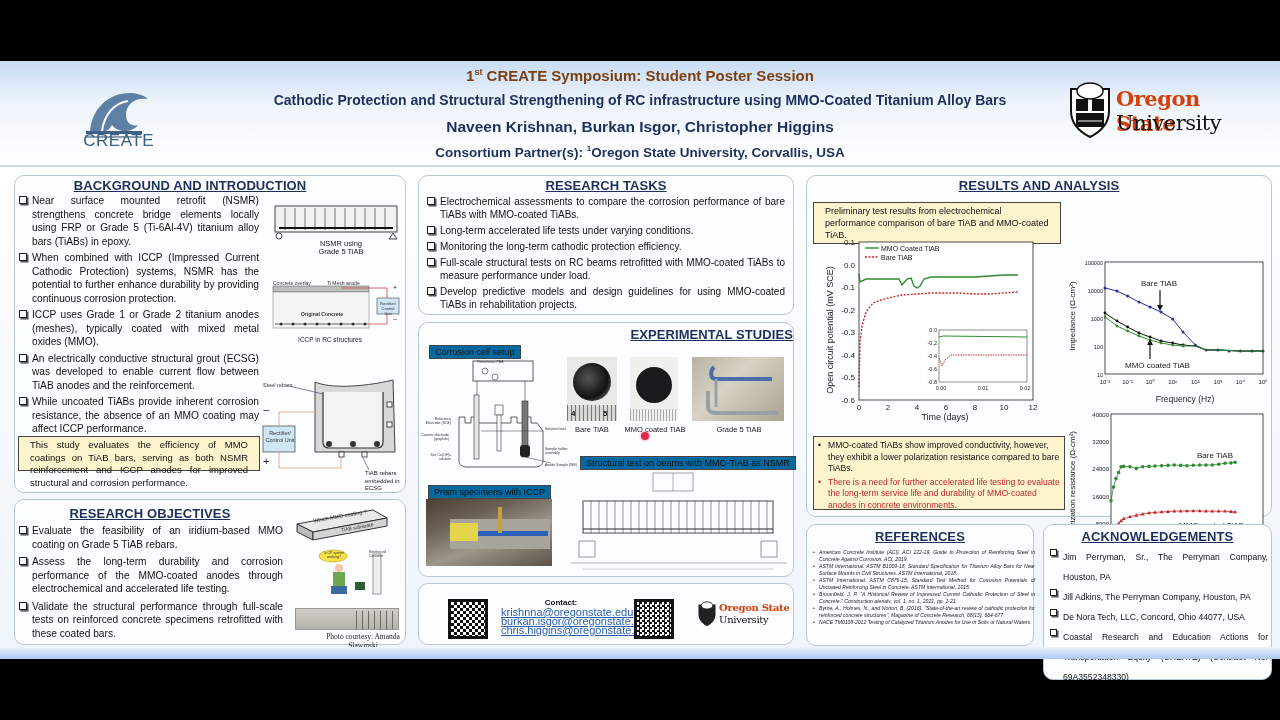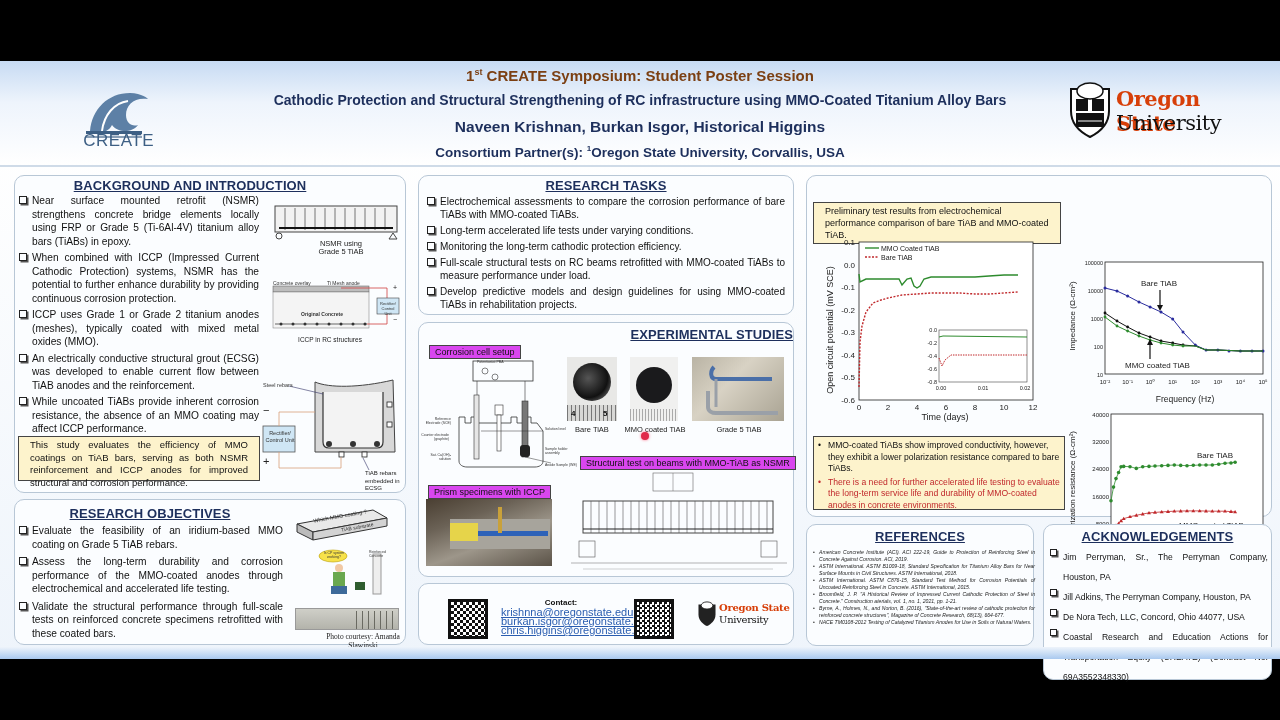--- a/index.html
+++ b/index.html
@@ -21,21 +21,21 @@
   .osu-shield { position: absolute; left: 0; top: 0; width: 44px; height: 58px; }
   .osu-word1 { position: absolute; left: 48px; top: 5px; font-family: "DejaVu Serif", serif; font-weight: bold; font-size: 21px; color: #d73f09; letter-spacing: -0.5px; }
   .osu-word2 { position: absolute; left: 48px; top: 30px; font-family: "DejaVu Serif", serif; font-size: 21px; color: #111; letter-spacing: -0.5px; }
 
   .panel { position: absolute; background: #fbfdff; border: 1.5px solid #b8c7d6; border-radius: 10px; }
   .panel-title { position: absolute; left: 0; width: 100%; text-align: center; font-size: 13px; color: #1d2f5c; text-decoration: underline; font-weight: bold; letter-spacing: 0.1px; }
   .blist { position: absolute; list-style: none; font-size: 10.2px; line-height: 13.5px; color: #111; }
   .blist li { position: relative; padding-left: 13px; margin-bottom: 3px; text-align: justify; }
   .chk { position: absolute; left: 0; top: 2px; width: 8px; height: 8px; border: 1.2px solid #222; box-shadow: 1.5px 1.5px 0 #555; }
   .callout { position: absolute; background: #fdf3cc; border: 1px solid #444; font-size: 9.5px; line-height: 12.5px; color: #111; padding: 2px 11px; text-align: justify; }
-  .label-box { position: absolute; background: #d946ef; border: 1px solid #444; font-size: 9px; color: #111; padding: 1px 5px; white-space: nowrap; }
+  .label-box { position: absolute; background: #0369a1; border: 1px solid #444; font-size: 9px; color: #111; padding: 1px 5px; white-space: nowrap; }
   .caption { position: absolute; font-size: 7.5px; color: #222; text-align: center; }
   .tiny { font-size: 5px; color: #333; position: absolute; }
 
   
   .refs { position: absolute; left: 6px; top: 24px; width: 222px; list-style: none; font-size: 5.1px; line-height: 6.8px; color: #222; font-style: italic; }
   .refs li { position: relative; padding-left: 6px; text-align: justify; margin-bottom: 0.5px; }
   .refs li::before { content: "•"; position: absolute; left: 0; font-style: normal; }
 
   .chart { position: absolute; }
   .axis-text { font-family: "Liberation Sans", sans-serif; fill: #222; }
@@ -52,21 +52,21 @@
       <path d="M30 44 C32 28 42 16 56 14" stroke="#fff" stroke-width="2" fill="none"></path>
       <rect x="14" y="44" width="56" height="3" fill="#3d5f84"></rect>
       <rect x="14" y="49" width="56" height="2" fill="#3d5f84" opacity="0.6"></rect>
     </svg>
     <div id="create-text">CREATE</div>
 
     <div class="h-line" id="symp">
       <span>1</span><sup>st</sup><span> CREATE Symposium: Student Poster Session</span>
     </div>
     <div class="h-line" id="title">Cathodic Protection and Structural Strengthening of RC infrastructure using MMO-Coated Titanium Alloy Bars</div>
-    <div class="h-line" id="authors">Naveen Krishnan, Burkan Isgor, Historical Higgins</div>
+    <div class="h-line" id="authors">Naveen Krishnan, Burkan Isgor, Christopher Higgins</div>
     <div class="h-line" id="partner">
       <span>Consortium Partner(s): </span><sup>1</sup><span>Oregon State University, Corvallis, USA</span>
     </div>
 
     <div id="osu-logo">
       <svg class="osu-shield" viewBox="0 0 44 58">
         <path d="M3 8 L41 8 L41 30 C41 44 30 52 22 56 C14 52 3 44 3 30 Z" fill="#fff" stroke="#111" stroke-width="2"></path>
         <ellipse cx="22" cy="10" rx="13" ry="8" fill="#fff" stroke="#111" stroke-width="1.5"></ellipse>
         <rect x="8" y="18" width="12" height="12" fill="#111"></rect>
         <rect x="24" y="18" width="12" height="12" fill="#111"></rect>
@@ -80,21 +80,21 @@
 
   <div class="panel" style="left:14px; top:114px; width:392px; height:318px;">
     <div class="panel-title" style="top:2px; left:-20px;">BACKGROUND AND INTRODUCTION</div>
     <ul class="blist" style="left:4px; top:18px; width:240px;">
       <li><span class="chk"></span><span>Near surface mounted retrofit (NSMR) strengthens concrete bridge elements locally using FRP or Grade 5 (Ti-6Al-4V) titanium alloy bars (TiABs) in epoxy.</span></li>
       <li><span class="chk"></span><span>When combined with ICCP (Impressed Current Cathodic Protection) systems, NSMR has the potential to further enhance durability by providing continuous corrosion protection.</span></li>
       <li><span class="chk"></span><span>ICCP uses Grade 1 or Grade 2 titanium anodes (meshes), typically coated with mixed metal oxides (MMO).</span></li>
       <li><span class="chk"></span><span>An electrically conductive structural grout (ECSG) was developed to enable current flow between TiAB anodes and the reinforcement.</span></li>
       <li><span class="chk"></span><span>While uncoated TiABs provide inherent corrosion resistance, the absence of an MMO coating may affect ICCP performance.</span></li>
     </ul>
-    <div class="callout" style="left:3px; top:260px; width:242px; height:45px;">This study evaluates the efficiency of MMO coatings on TiAB bars, serving as both NSMR reinforcement and ICCP anodes for improved structural and corrosion performance.</div>
+    <div class="callout" style="left:3px; top:260px; width:242px; height:35px;">This study evaluates the efficiency of MMO coatings on TiAB bars, serving as both NSMR reinforcement and ICCP anodes for improved structural and corrosion performance.</div>
 
     <svg style="position:absolute; left:256px; top:28px;" width="130" height="36" viewBox="0 0 130 36">
       <rect x="4" y="2" width="122" height="26" fill="#f2f2f2" stroke="#444" stroke-width="1"></rect>
       <g stroke="#555" stroke-width="0.8">
         <line x1="14" y1="4" x2="14" y2="26"></line>
           <line x1="24" y1="4" x2="24" y2="26"></line>
           <line x1="34" y1="4" x2="34" y2="26"></line>
           <line x1="44" y1="4" x2="44" y2="26"></line>
           <line x1="54" y1="4" x2="54" y2="26"></line>
           <line x1="64" y1="4" x2="64" y2="26"></line>
@@ -317,20 +317,21 @@
     <div style="position:absolute; left:215px; top:15px; width:40px; height:40px; background:repeating-conic-gradient(#111 0 25%, #fff 0 50%) 0 0/5px 5px; border:3px solid #111;"></div>
     <svg style="position:absolute; left:278px; top:17px;" width="20" height="26" viewBox="0 0 44 58">
       <path d="M3 8 L41 8 L41 30 C41 44 30 52 22 56 C14 52 3 44 3 30 Z" fill="#222"></path>
       <ellipse cx="22" cy="10" rx="13" ry="8" fill="#fff" stroke="#222" stroke-width="2"></ellipse>
     </svg>
     <div style="position:absolute; left:300px; top:18px; font-family:'DejaVu Serif', serif; font-weight:bold; font-size:10px; color:#d73f09; letter-spacing:-0.3px;">Oregon State</div>
     <div style="position:absolute; left:300px; top:30px; font-family:'DejaVu Serif', serif; font-size:10px; color:#111; letter-spacing:-0.3px;">University</div>
   </div>
 
   <div class="panel" style="left:806px; top:114px; width:466px; height:342px;">
+    <div class="panel-title" style="top:2px;">RESULTS AND ANALYSIS</div>
     <div class="callout" style="left:6px; top:26px; width:248px; font-size:9px; line-height:12px; text-align:left;">Preliminary test results from electrochemical performance comparison  of bare TiAB and MMO-coated TiAB.</div>
 
     <svg class="chart" style="left:4px; top:58px;" width="258" height="190" viewBox="0 0 258 190">
       <text class="axis-text" font-size="9" transform="translate(22,96) rotate(-90)" text-anchor="middle">Open circuit potential (mV SCE)</text>
       <text class="axis-text" font-size="9" x="134" y="186" text-anchor="middle">Time (days)</text>
       <rect x="48" y="8" width="174" height="158" fill="#fff" stroke="#222" stroke-width="0.8"></rect>
 
       <g class="axis-text" font-size="8" text-anchor="end">
         <text x="44" y="11">0.1</text>
         <text x="44" y="33.6">0.0</text>

